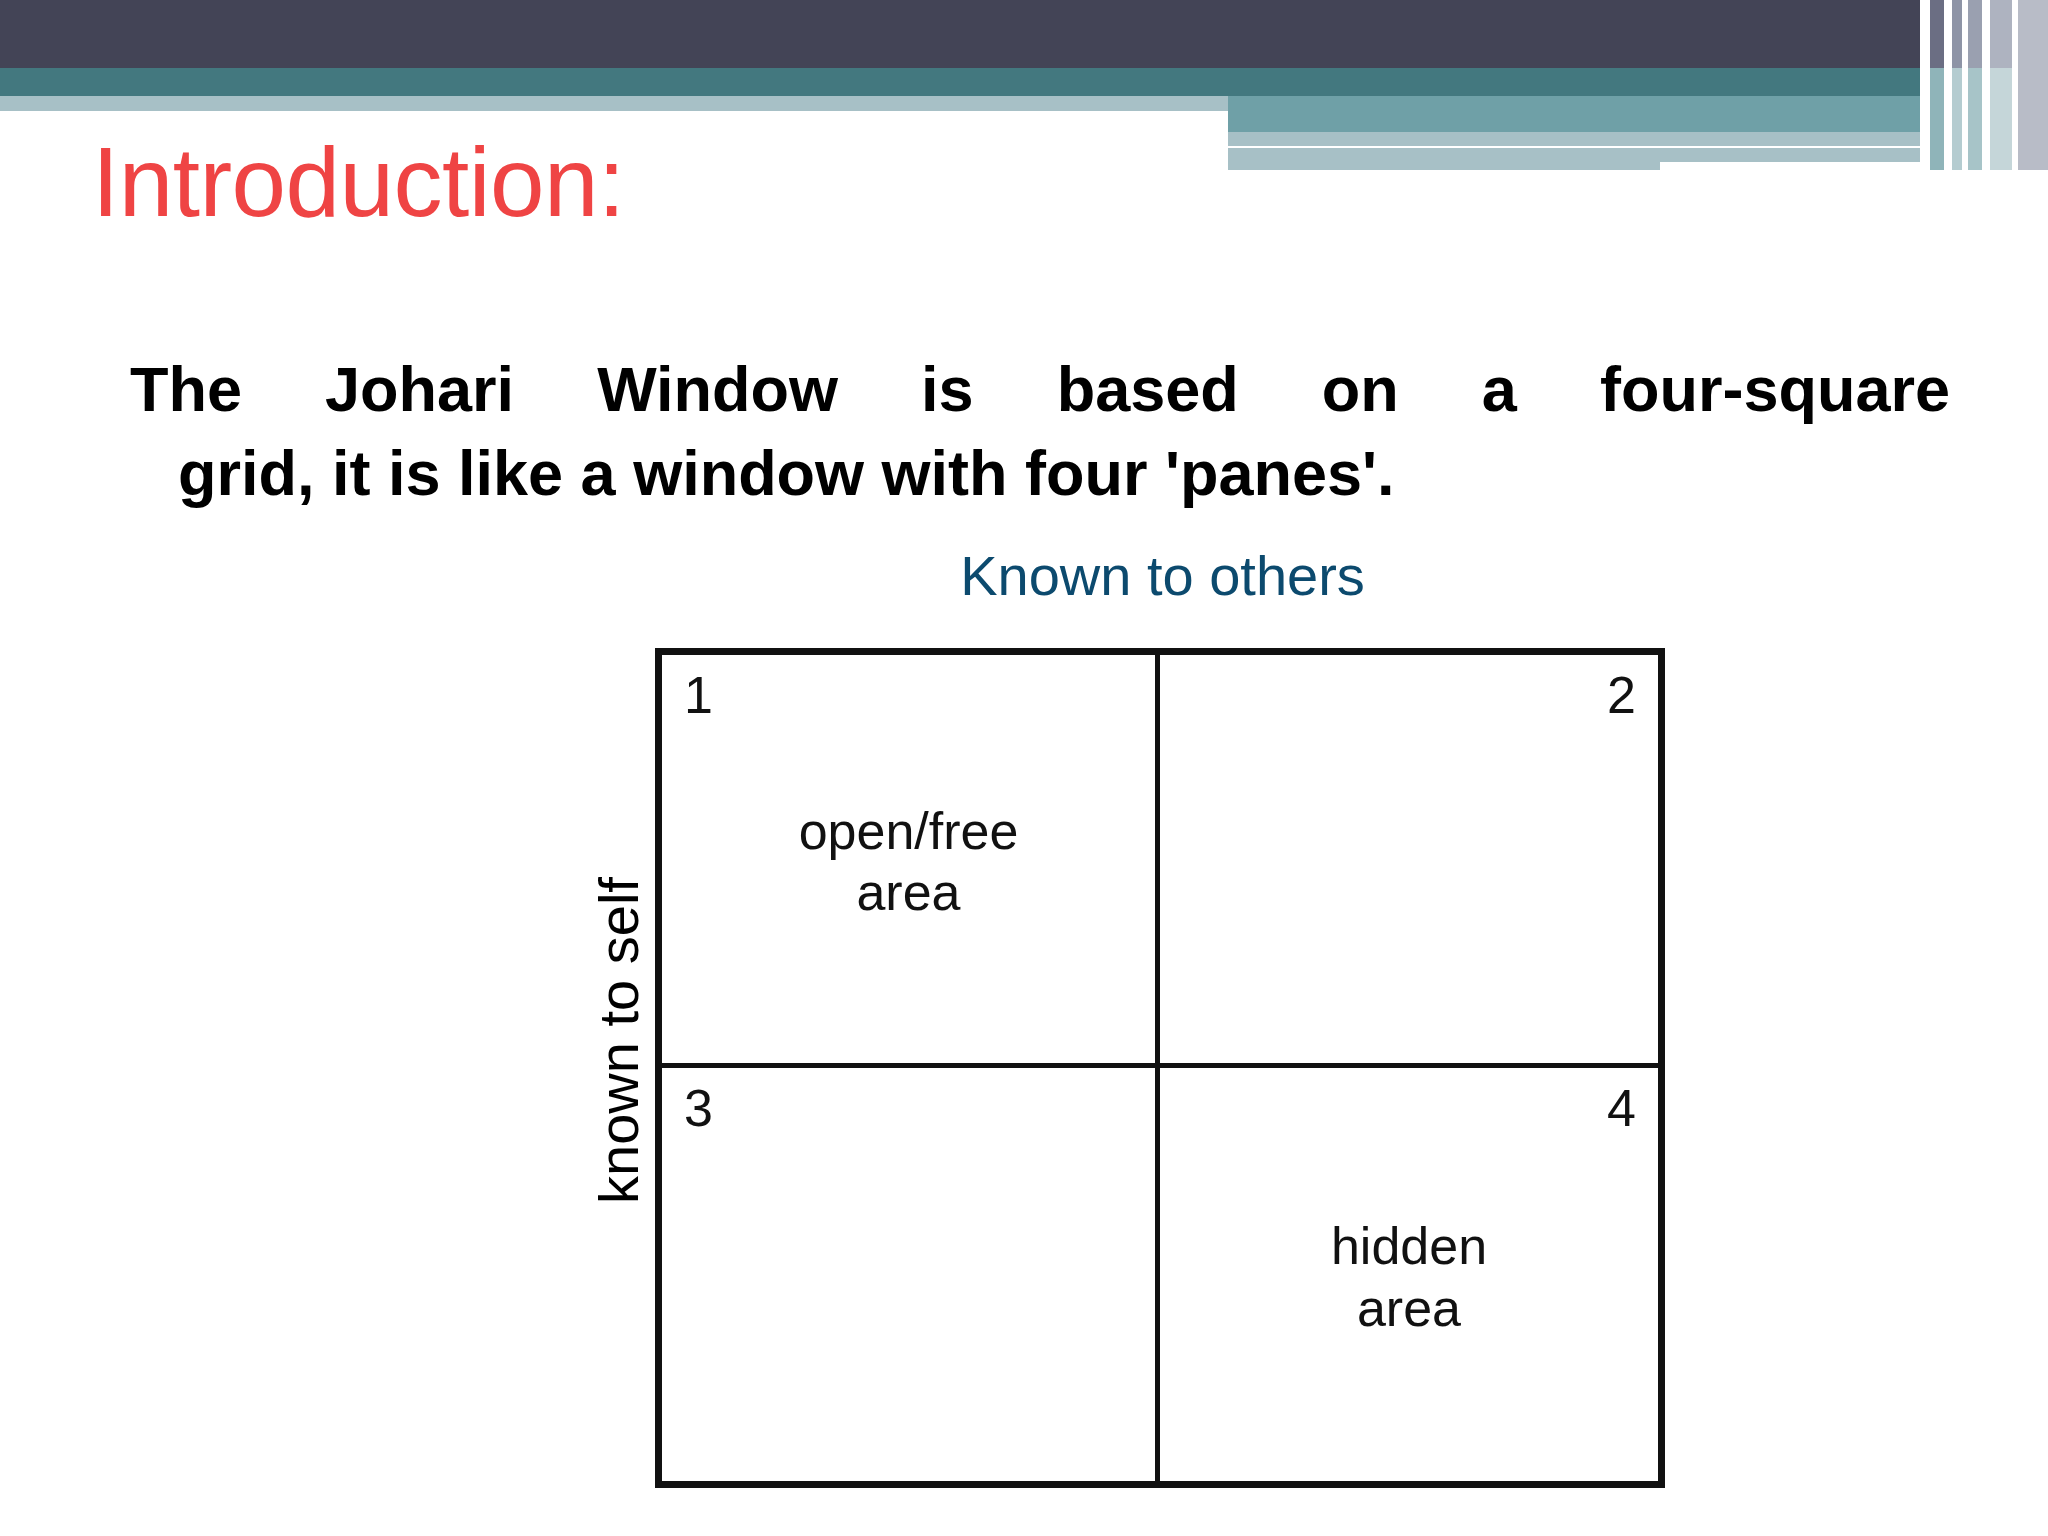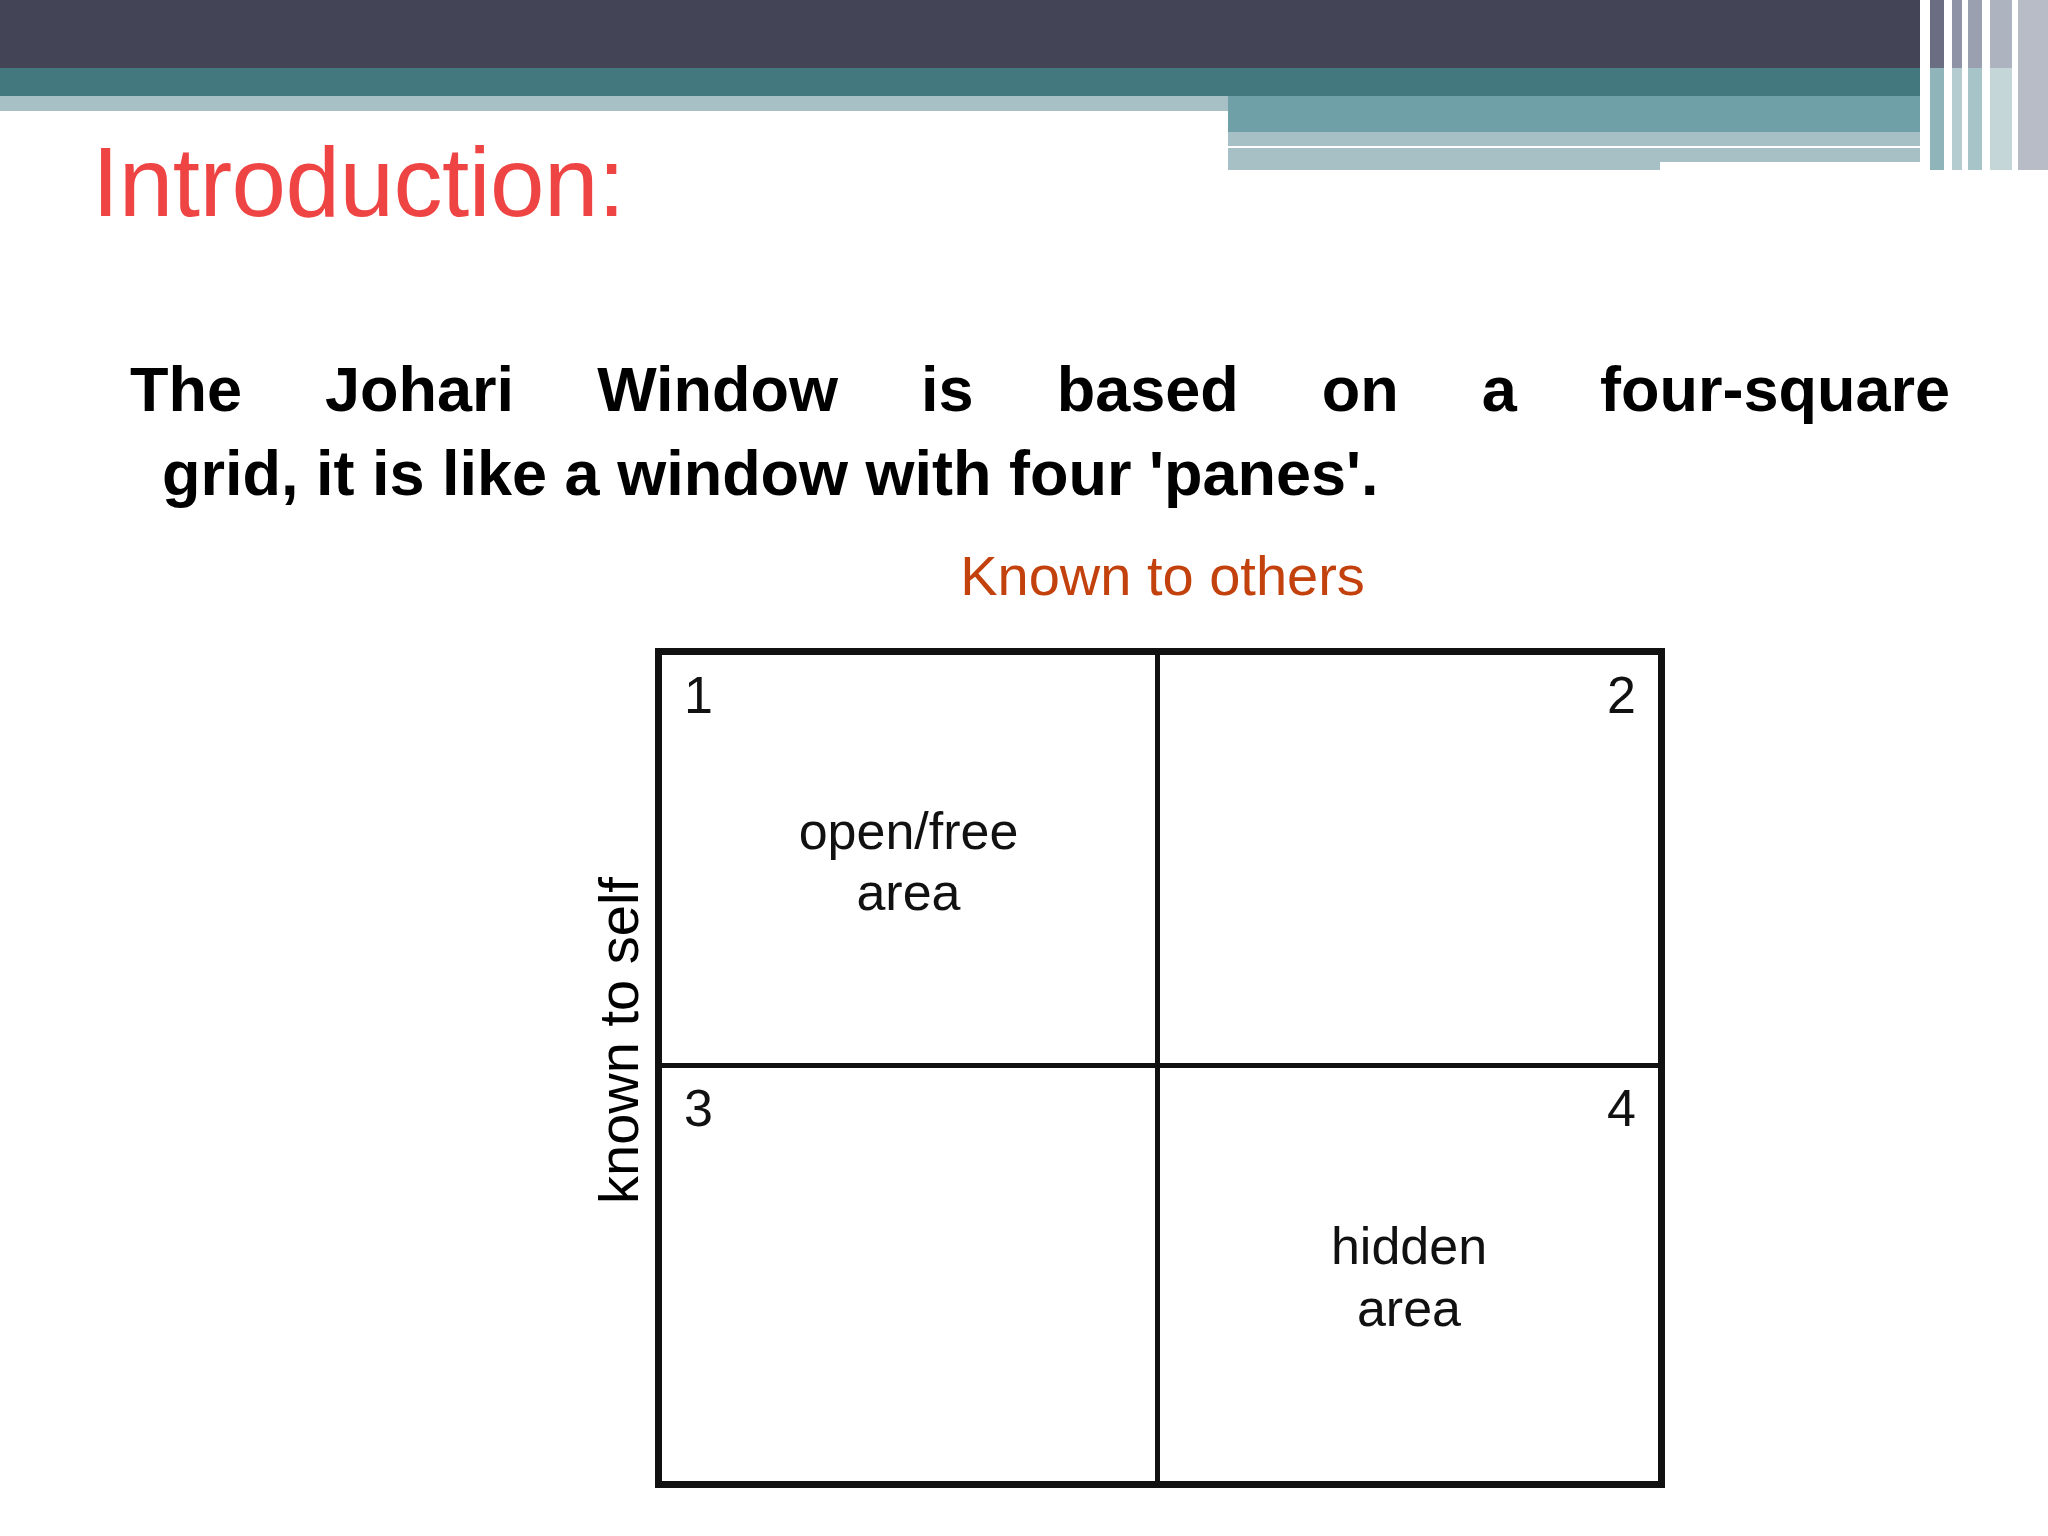--- a/index.html
+++ b/index.html
@@ -124,40 +124,40 @@
     font-weight: bold;
   }
   #intro-paragraph .ln1 {
     display: block;
     text-align: justify;
     text-align-last: justify;
     white-space: normal;
   }
   #intro-paragraph .ln2 {
     display: block;
-    margin-left: 32px;
+    margin-left: 48px;
     margin-top: 10px;
   }
 
   
   #johari-figure {
     position: absolute;
     left: 540px;
     top: 548px;
     width: 1130px;
     height: 950px;
   }
   #known-to-others-label {
     position: absolute;
     left: 115px;
     top: 0px;
     width: 1015px;
     text-align: center;
     font-size: 56px;
-    color: #c2410c;
+    color: #0c4a6e;
     line-height: 1;
   }
   #known-to-self-label {
     position: absolute;
     left: -182px;
     top: 460px;
     width: 520px;
     text-align: center;
     font-size: 56px;
     color: #000000;

